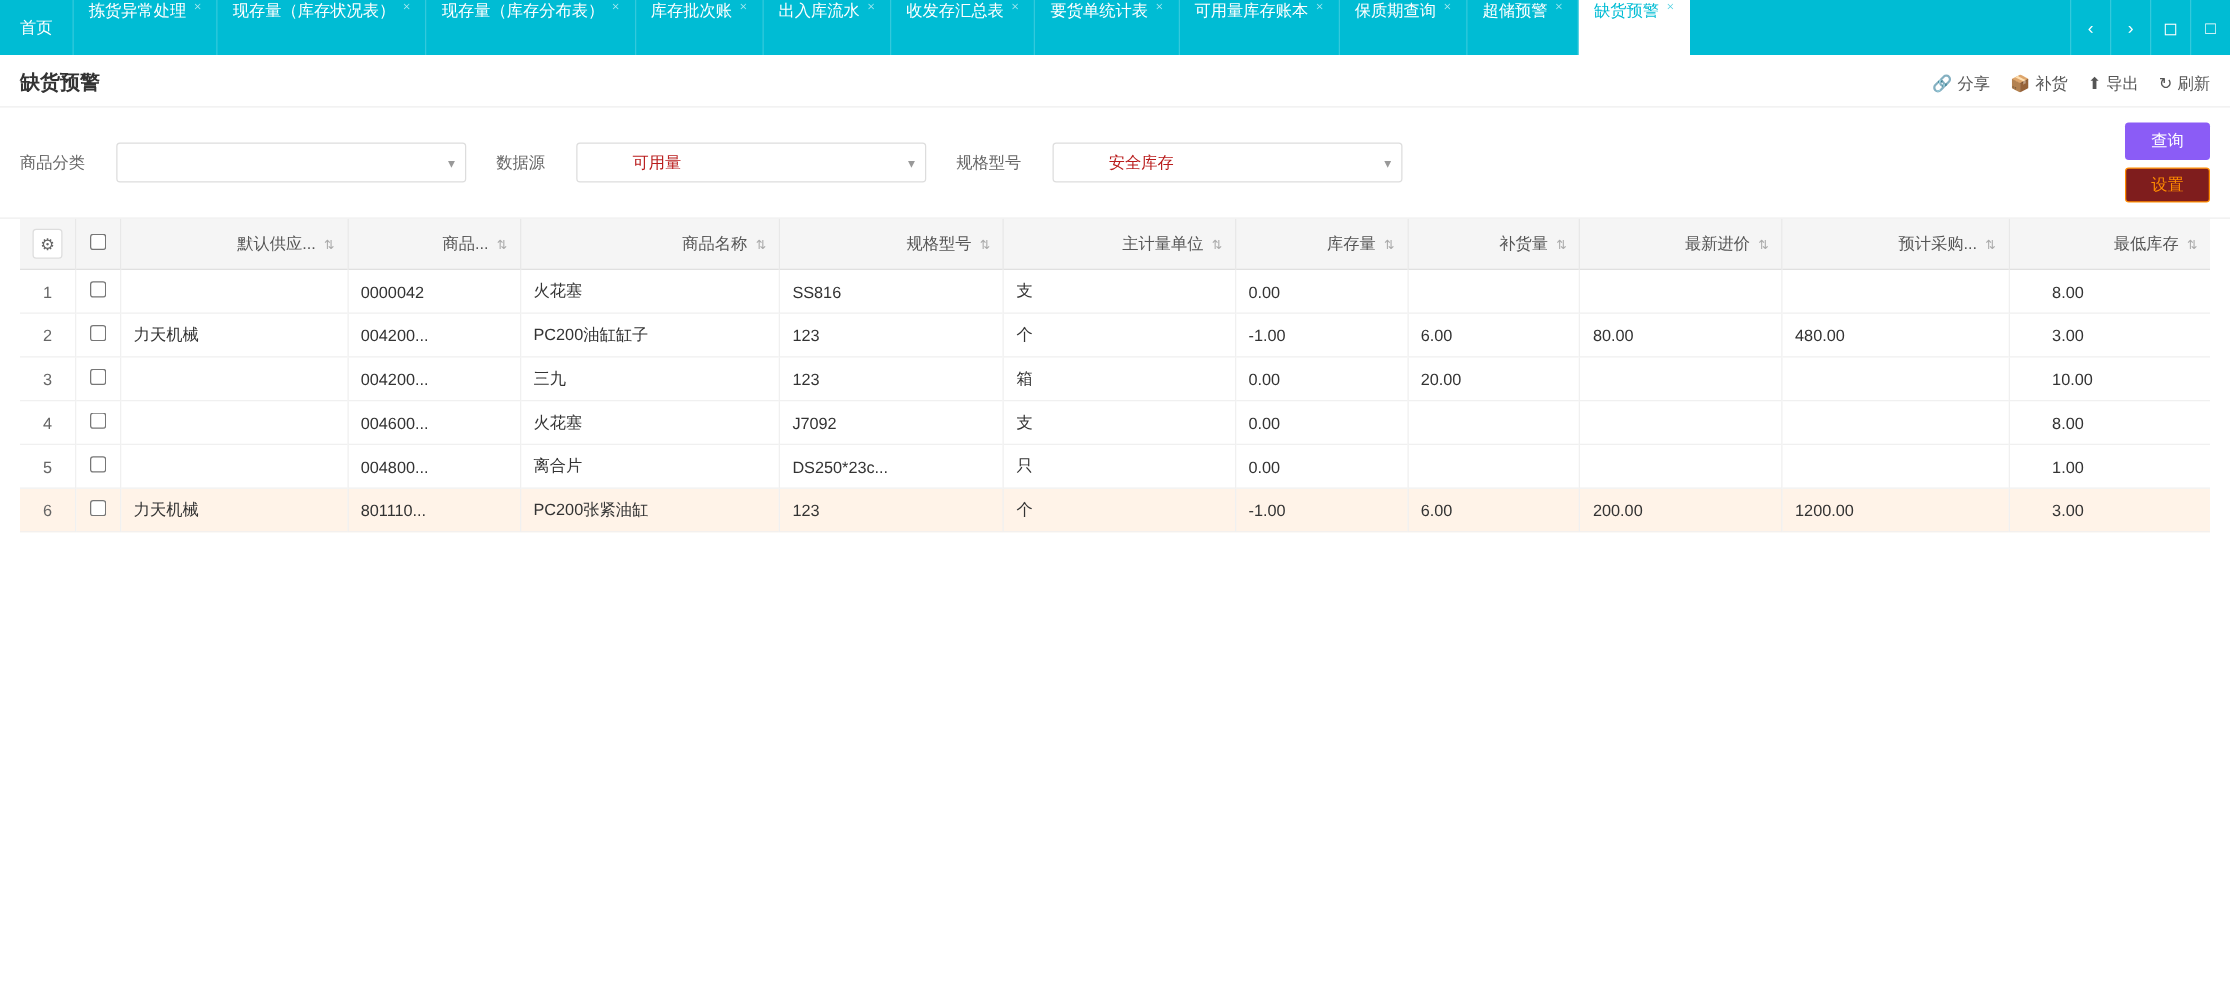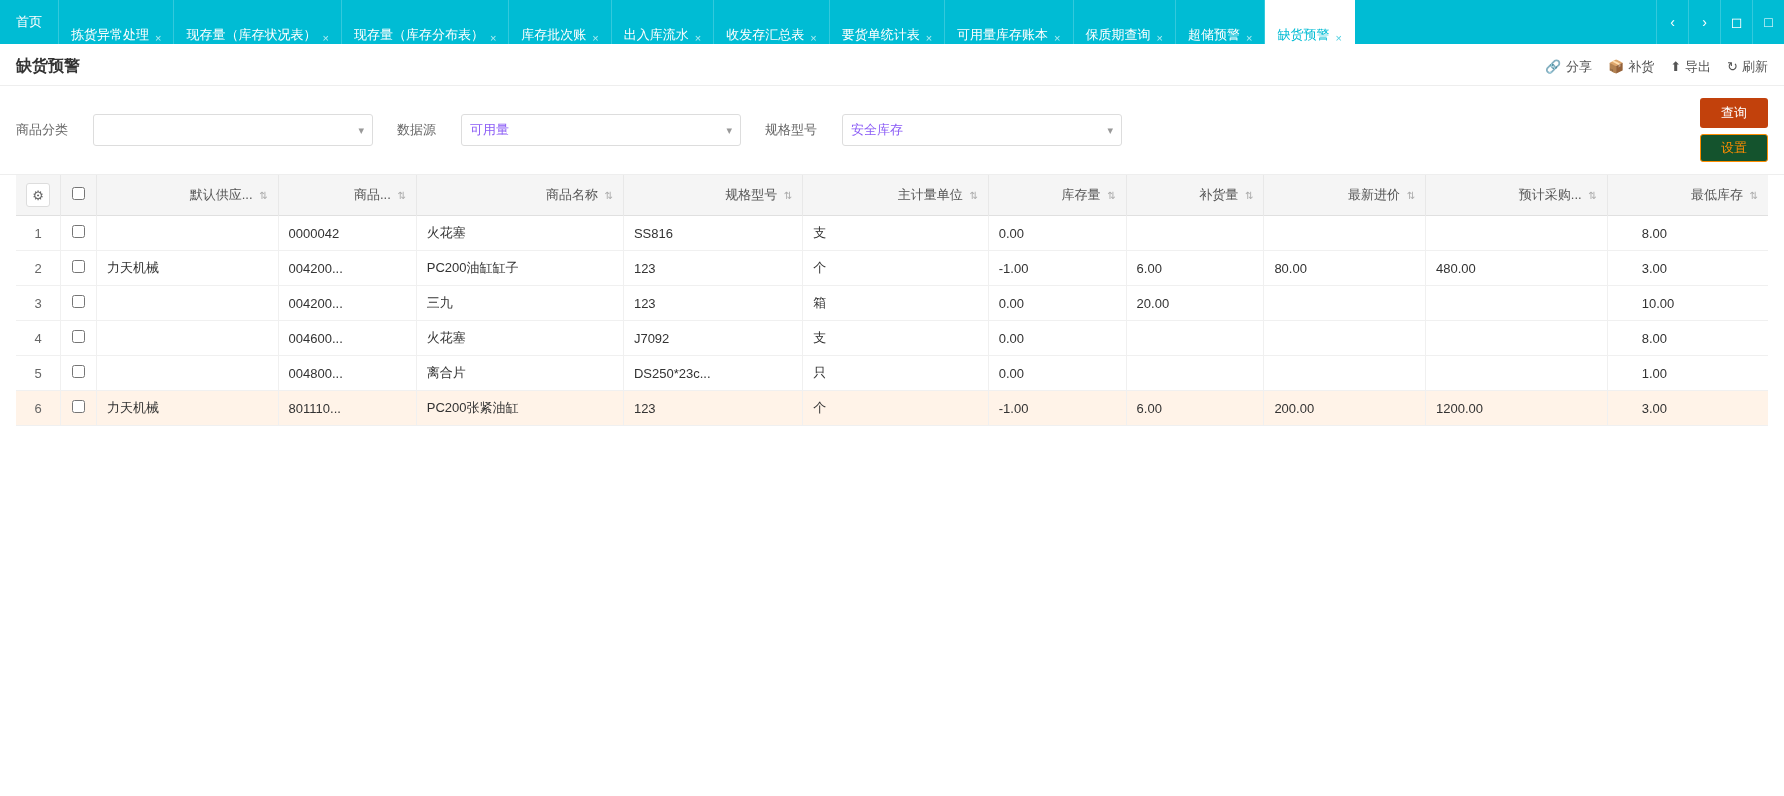--- a/index.html
+++ b/index.html
@@ -8,29 +8,30 @@
     
     .nav-tabs {
       display: flex;
       background: #00bcd4;
       height: 44px;
       align-items: center;
       overflow: hidden;
     }
     .nav-tab {
       display: flex;
-      align-items: flex-end;
+      align-items: flex-start;
       padding: 0 12px;
       height: 100%;
       color: #fff;
       cursor: pointer;
       white-space: nowrap;
       font-size: 13px;
       border-right: 1px solid rgba(255,255,255,0.2);
       position: relative;
+      font-family: Liberation Serif, serif;
     }
     .nav-tab.active { background: #fff; color: #00bcd4; }
     .nav-tab .close-icon {
       margin-left: 6px;
       font-size: 11px;
       color: inherit;
       opacity: 0.7;
     }
     .nav-tab.active .close-icon { color: #00bcd4; }
     .nav-tab-home {
@@ -125,43 +126,44 @@
       cursor: pointer;
       display: flex;
       align-items: center;
       justify-content: space-between;
       position: relative;
     }
     .filter-select-wide {
       width: 280px;
     }
     .filter-select-value {
-      color: #8b5cf6;
+      color: #b91c1c;
+      margin-left: 36px;
     }
     .filter-select-arrow {
       color: #999;
       font-size: 11px;
     }
     .filter-actions {
       margin-left: auto;
       display: flex;
       flex-direction: column;
       gap: 6px;
     }
     .btn-query {
-      background: #c2410c;
+      background: #8b5cf6;
       color: #fff;
       border: none;
       border-radius: 3px;
       padding: 6px 20px;
       cursor: pointer;
       font-size: 13px;
     }
     .btn-settings {
-      background: #14532d;
+      background: #7f1d1d;
       color: #ff8c00;
       border: 1px solid #ff8c00;
       border-radius: 3px;
       padding: 4px 20px;
       cursor: pointer;
       font-size: 13px;
     }
 
     
     .table-container {

